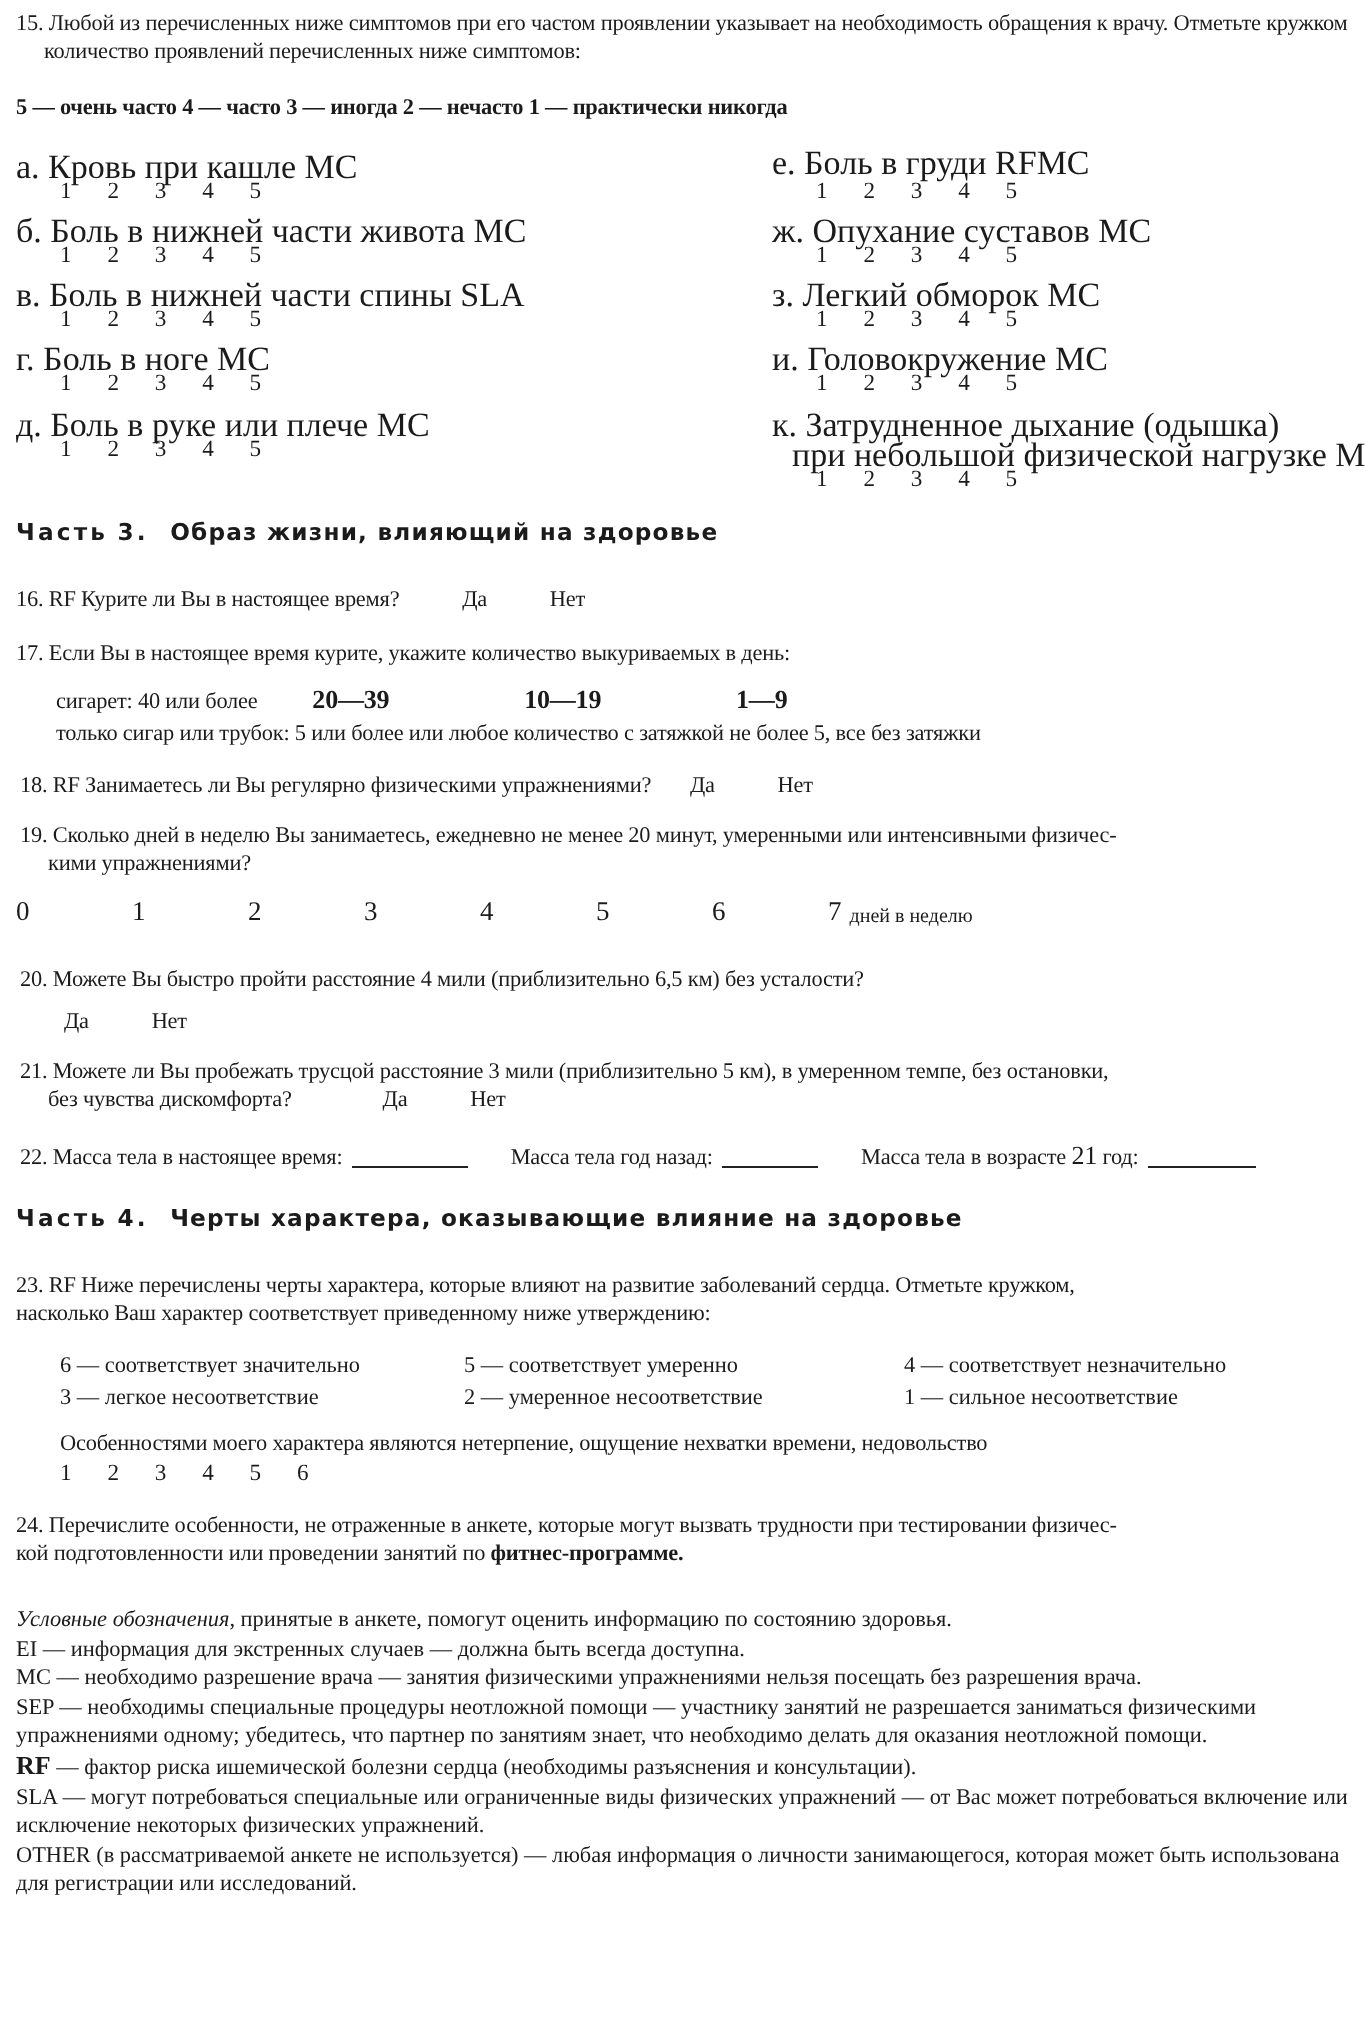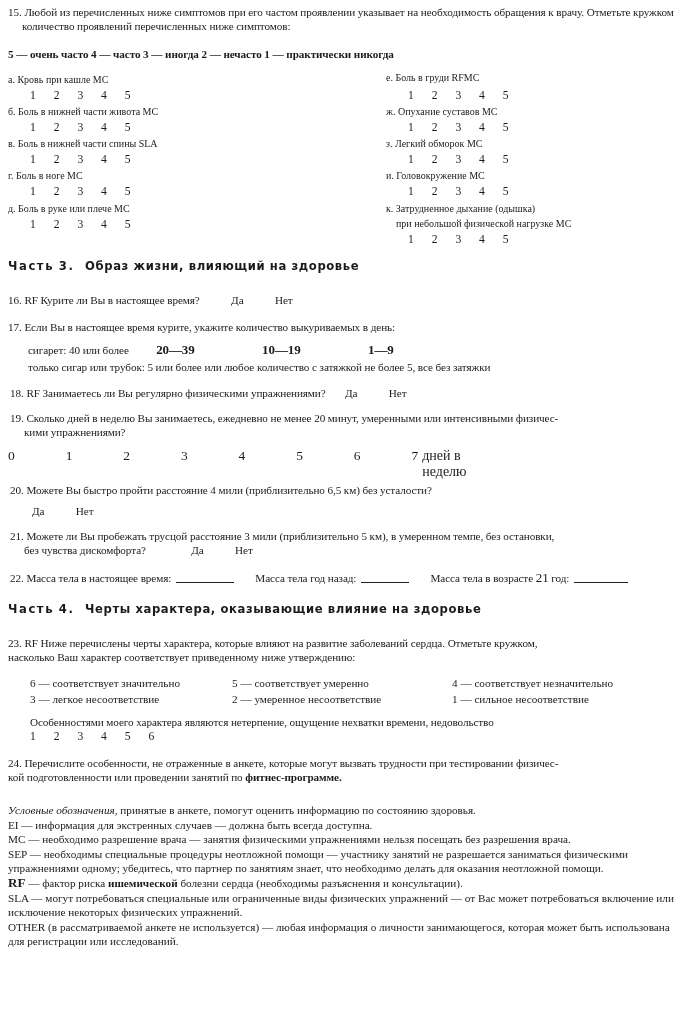--- a/index.html
+++ b/index.html
@@ -41,21 +41,21 @@
     font-family: "DejaVu Sans", "Liberation Sans", sans-serif;
     font-weight: bold;
     font-size: 11.6px;
     letter-spacing: 0.6px;
   }
   .part-head .pnum { letter-spacing: 1.6px; }
   .col-left { left: 8px; }
   .col-right { left: 362px; margin-left: 24px; }
   .sym-label {
     position: absolute;
-    font-size: 10px;
+    font-size: 17px;
     white-space: nowrap;
   }
   .sym-scale {
     position: absolute;
     font-size: 11.6px;
     letter-spacing: 7.5px;
     padding-left: 22px;
   }
   .opt {
     position: absolute;
@@ -69,32 +69,32 @@
     margin: 0 2px 3px 2px;
     vertical-align: bottom;
   }
   .legend {
     position: absolute;
     left: 8px;
     font-size: 11.2px;
     line-height: 14.6px;
     width: 668px;
   }
-  .ink { font-weight: bold; }
+  .ink { font-weight: normal; }
   .wide-gap { display: inline-block; width: 26px; }
   .gap-sm { display: inline-block; width: 14px; }
   .num-scale {
     position: absolute;
     font-size: 13.5px;
     left: 8px;
     width: 500px;
     display: flex;
   }
   .num-scale span.n { display: inline-block; width: 58px; }
-  .num-scale span.tail { font-size: 14px; align-self: flex-end; }
+  .num-scale span.tail { font-size: 10px; align-self: flex-end; }
 </style>
 </head>
 <body>
 
 <div class="page">
 
   <div class="q hang" style="left:8px; top:6px; width:662px;">15. Любой из перечисленных ниже симптомов при его частом проявлении указывает на необходимость обращения к врачу. Отметьте кружком количество проявлений перечисленных ниже симптомов:</div>
 
   <div class="q" style="left:8px; top:48px; width:662px;font-weight:bold;">5 — очень часто      4 — часто      3 — иногда      2 — нечасто        1 — практически никогда</div>
 

